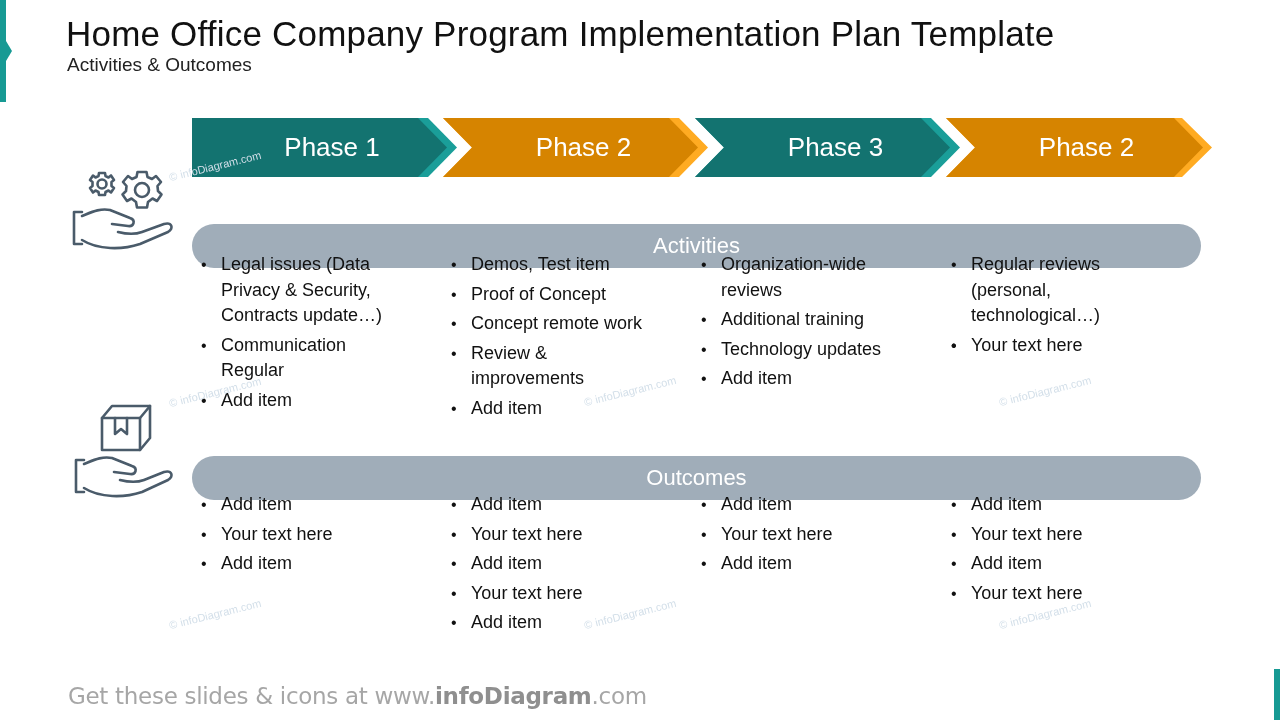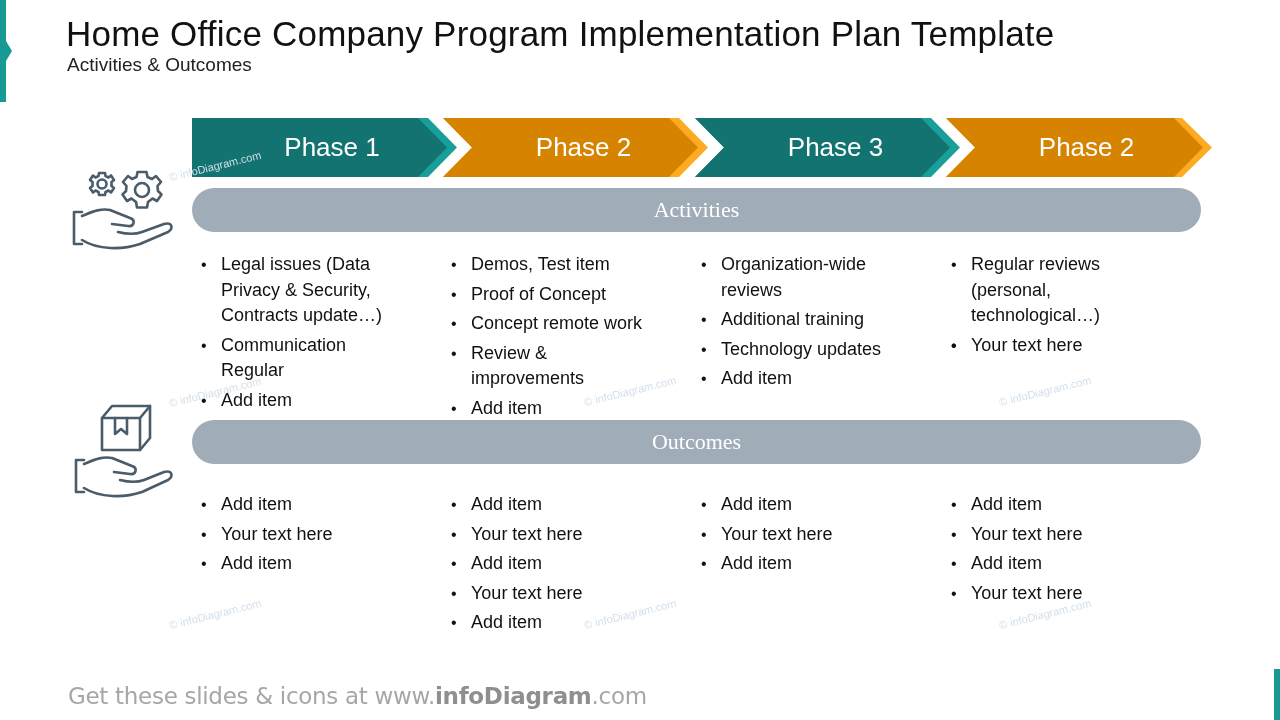--- a/index.html
+++ b/index.html
@@ -41,21 +41,21 @@
     .phase-label {
       position: absolute; top: 0; height: 59px; line-height: 59px;
       text-align: center; color: #ffffff; font-size: 26px;
       font-family: "Liberation Sans", sans-serif;
     }
     
     .section-bar {
       position: absolute; left: 192px; width: 1009px; height: 44px;
       background: #a0adb9; border-radius: 22px;
       color: #ffffff; text-align: center; line-height: 44px;
-      font-size: 22px; font-family: Liberation Serif, serif;
+      font-size: 22px; font-family: Liberation Sans, sans-serif; margin-top: 36px;
     }
     .bar-activities { top: 188px; }
     .bar-outcomes { top: 420px; }
     
     .col {
       position: absolute; width: 210px;
       font-size: 18px; line-height: 25.5px; color: #111;
       font-family: "Liberation Sans", sans-serif;
     }
     .col ul { list-style: none; margin: 0; padding: 0; }

